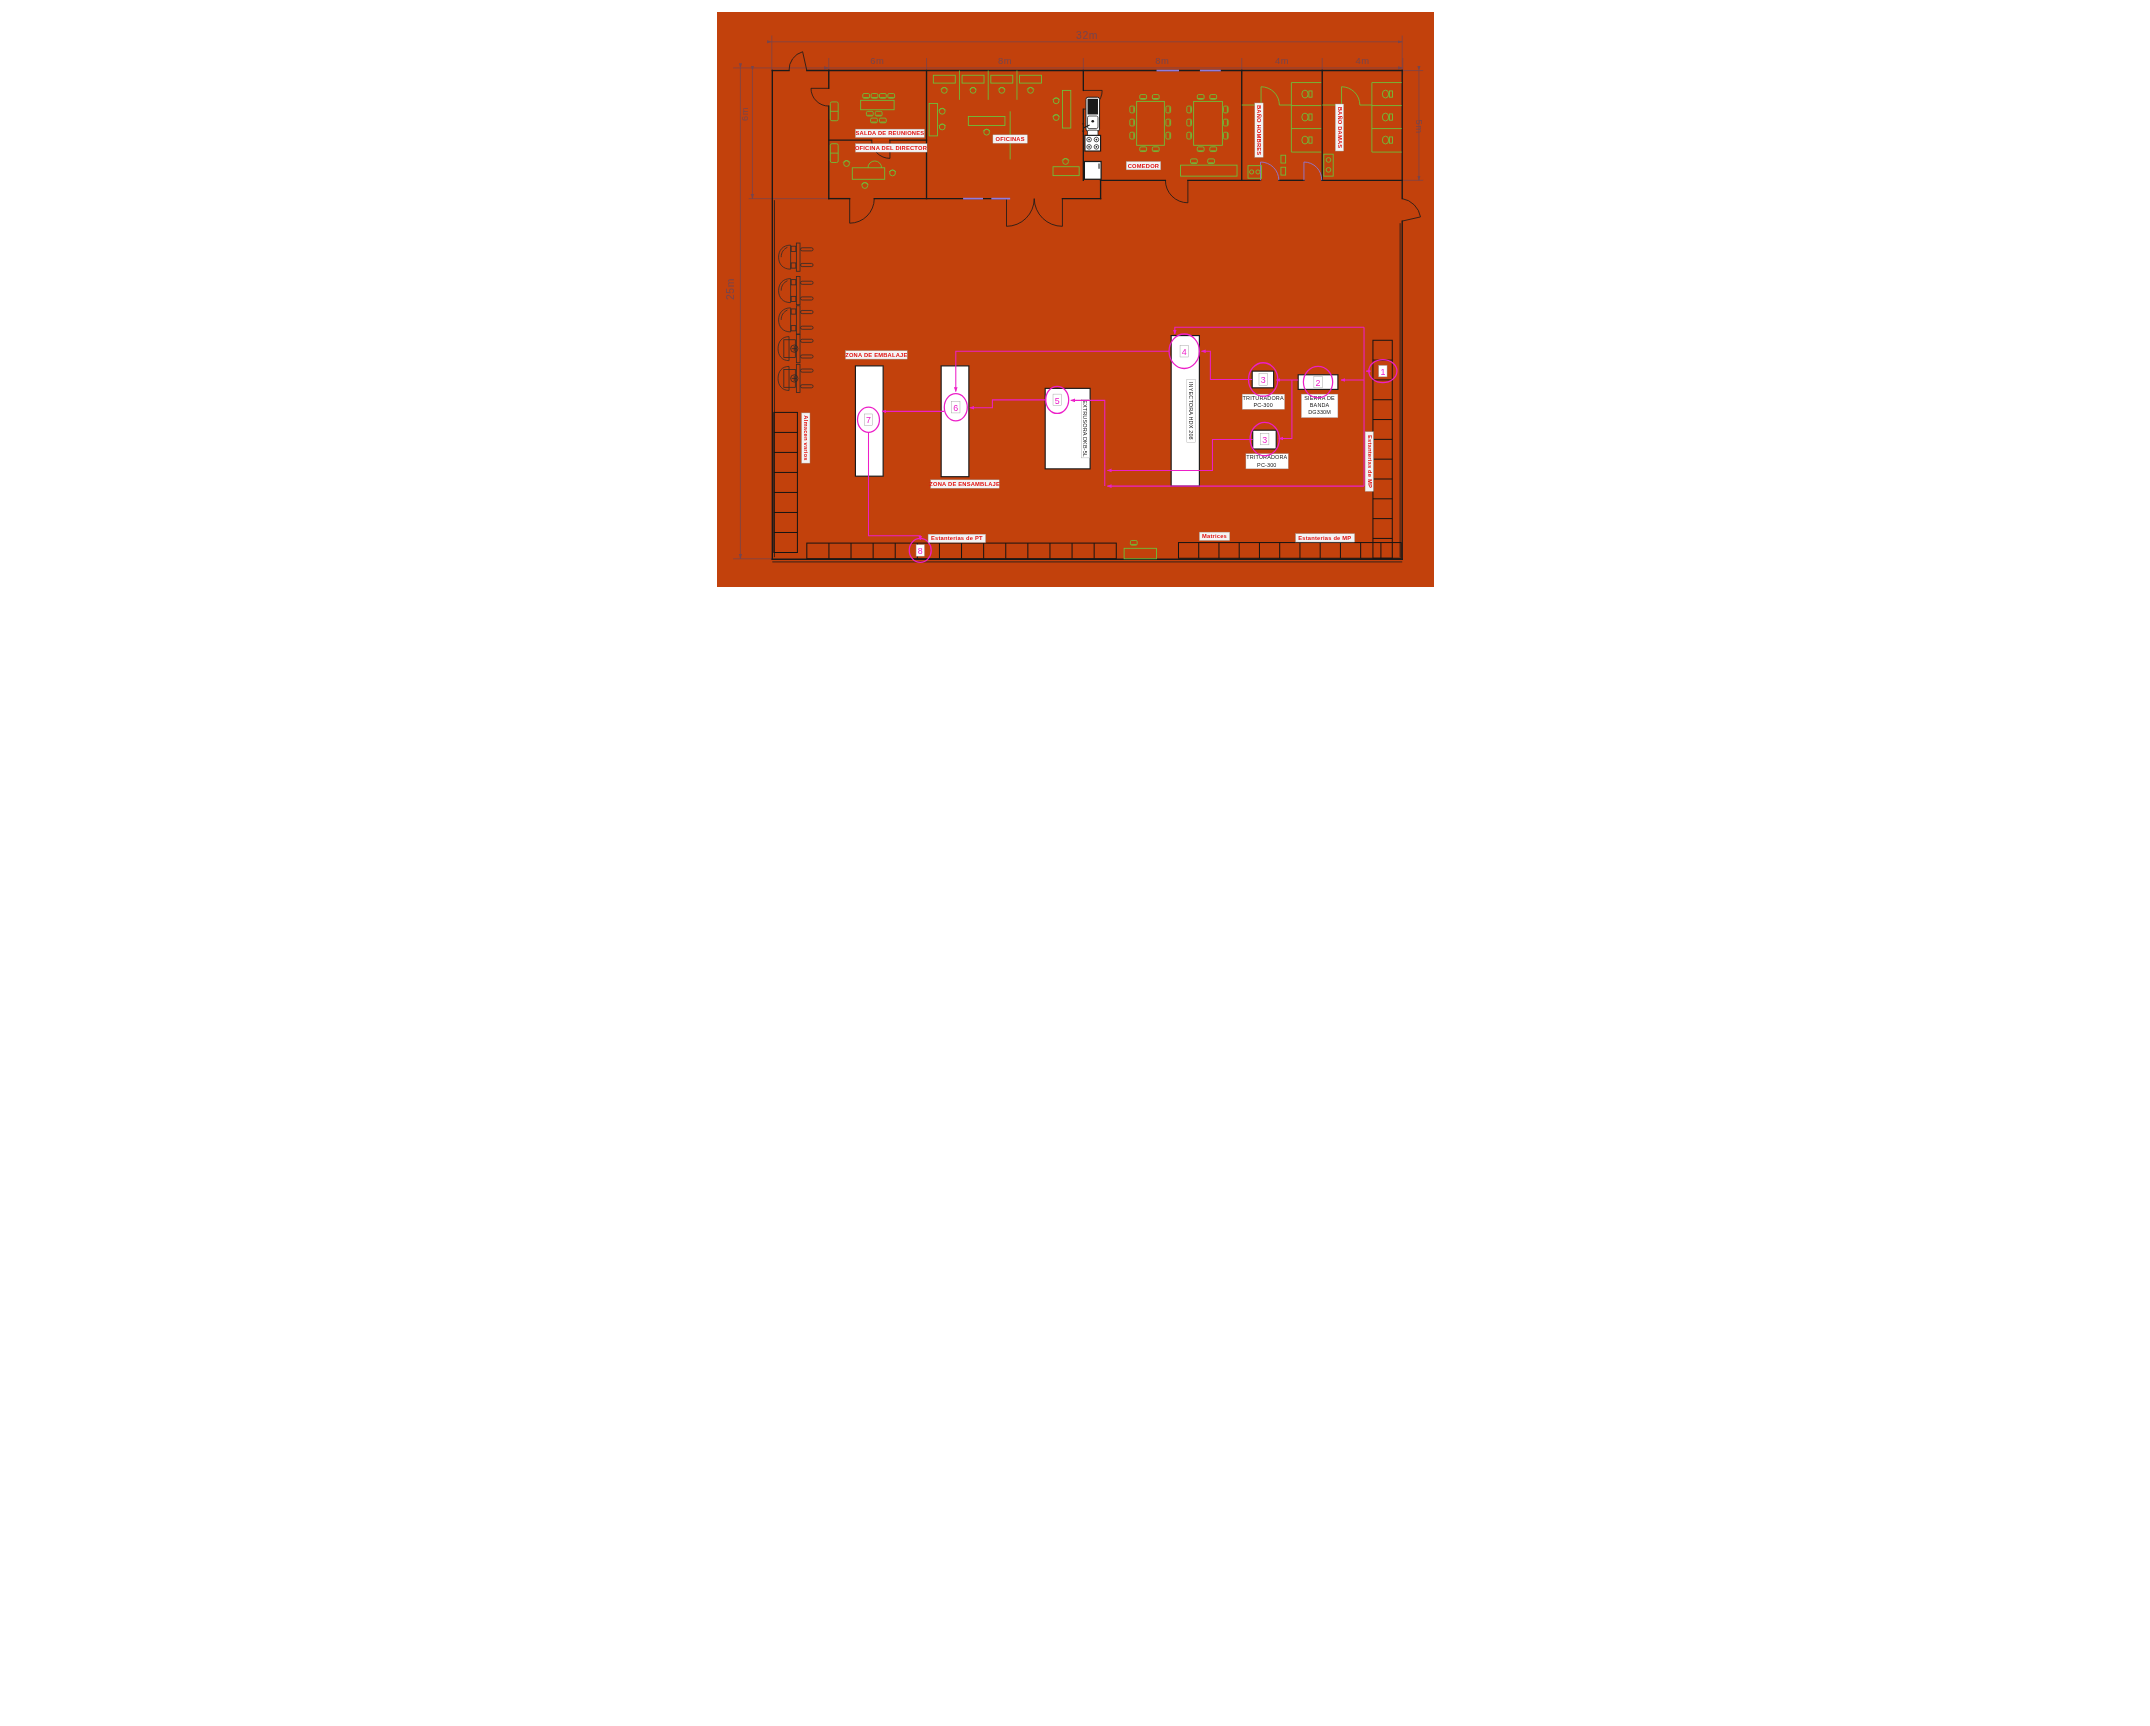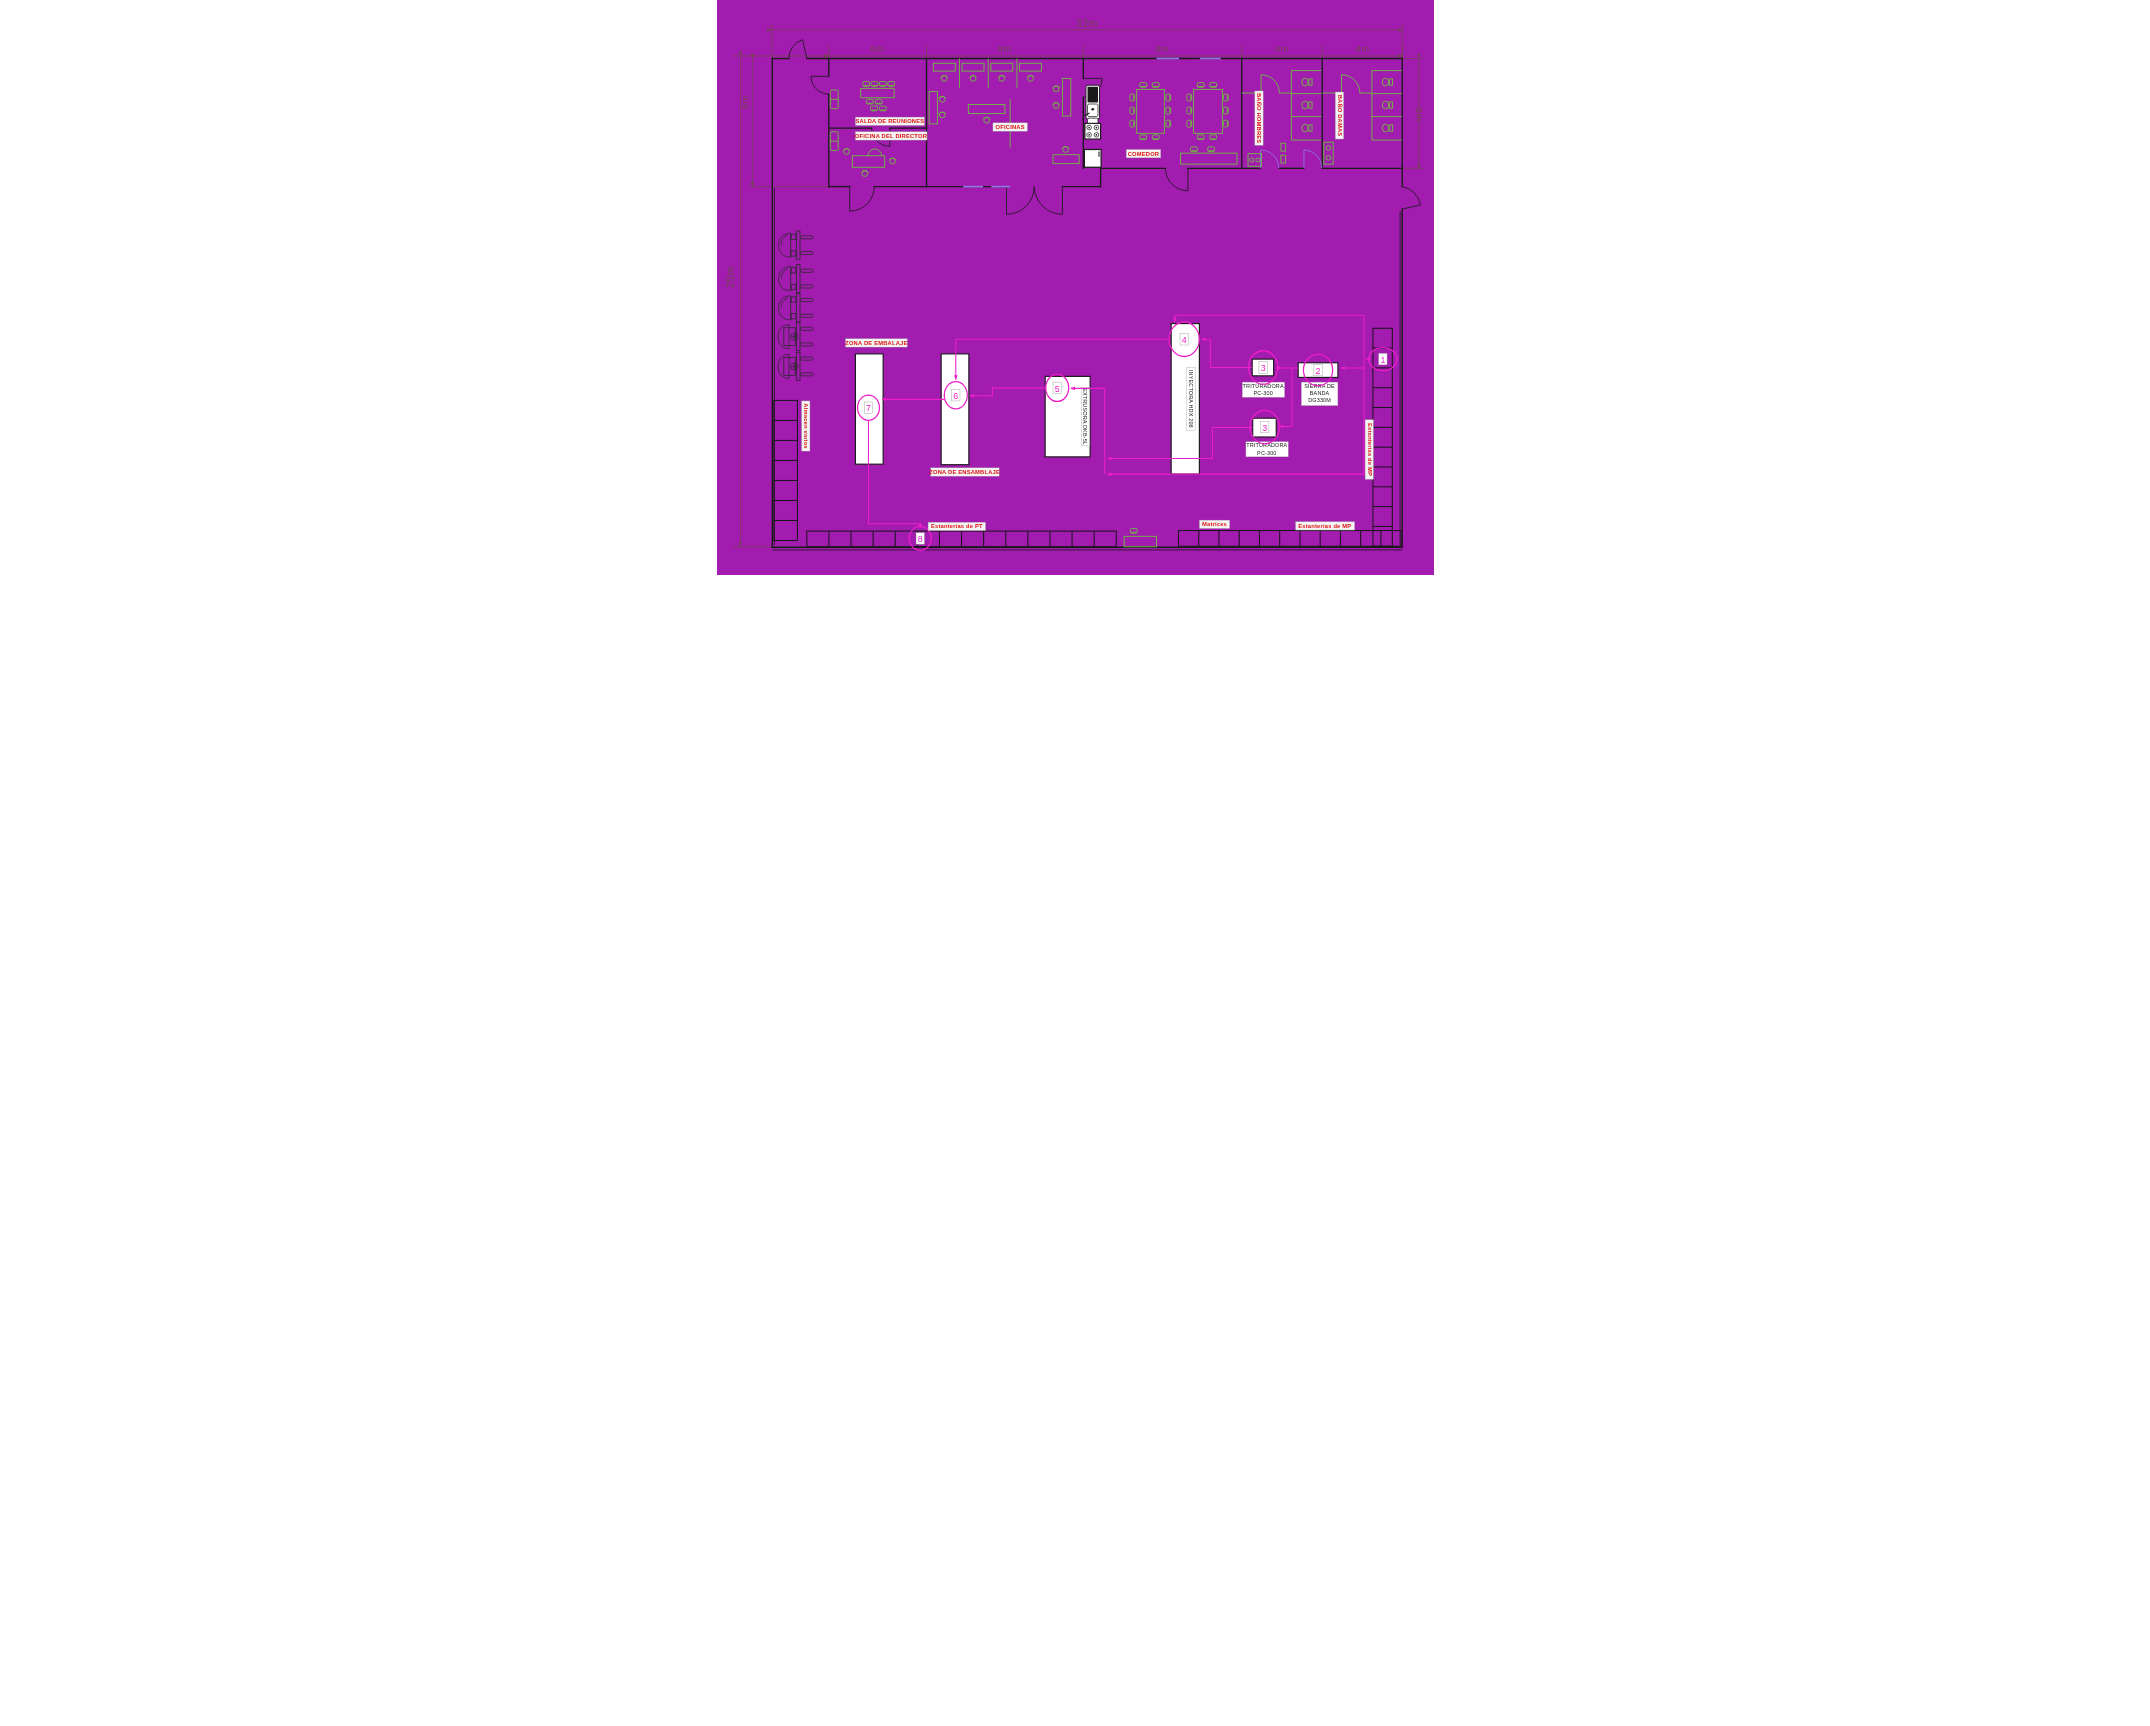--- a/index.html
+++ b/index.html
@@ -1,16 +1,16 @@
 <!DOCTYPE html>
 <html style="font-size:8.4px"><head>
 <meta charset="utf-8">
 <style>
   html,body{margin:0;padding:0;background:#ffffff;font-family:"Liberation Sans",sans-serif;}
-  .canvas{position:relative;width:717px;height:575px;background:#a21caf;margin:0 auto;}
+  .canvas{position:relative;width:717px;height:575px;background:#c2410c;margin:12px auto;}
   svg{display:block}
   
   .wall{stroke:#1a1a1a;stroke-width:2.6;fill:none;stroke-linecap:square}
   .wall2{stroke:#1a1a1a;stroke-width:1.6;fill:none}
   .grn{stroke:#6cc13b;stroke-width:1.7;fill:none}
   .mag{stroke:#ec1fc8;stroke-width:2;fill:none}
   .magc{stroke:#ec1fc8;stroke-width:2.4;fill:none}
   .dim{stroke:#74454f;stroke-width:1.4;fill:none}
   .blk{stroke:#1a1a1a;stroke-width:2.2;fill:#ffffff}
   .shf{stroke:#141414;stroke-width:1.9;fill:none}

